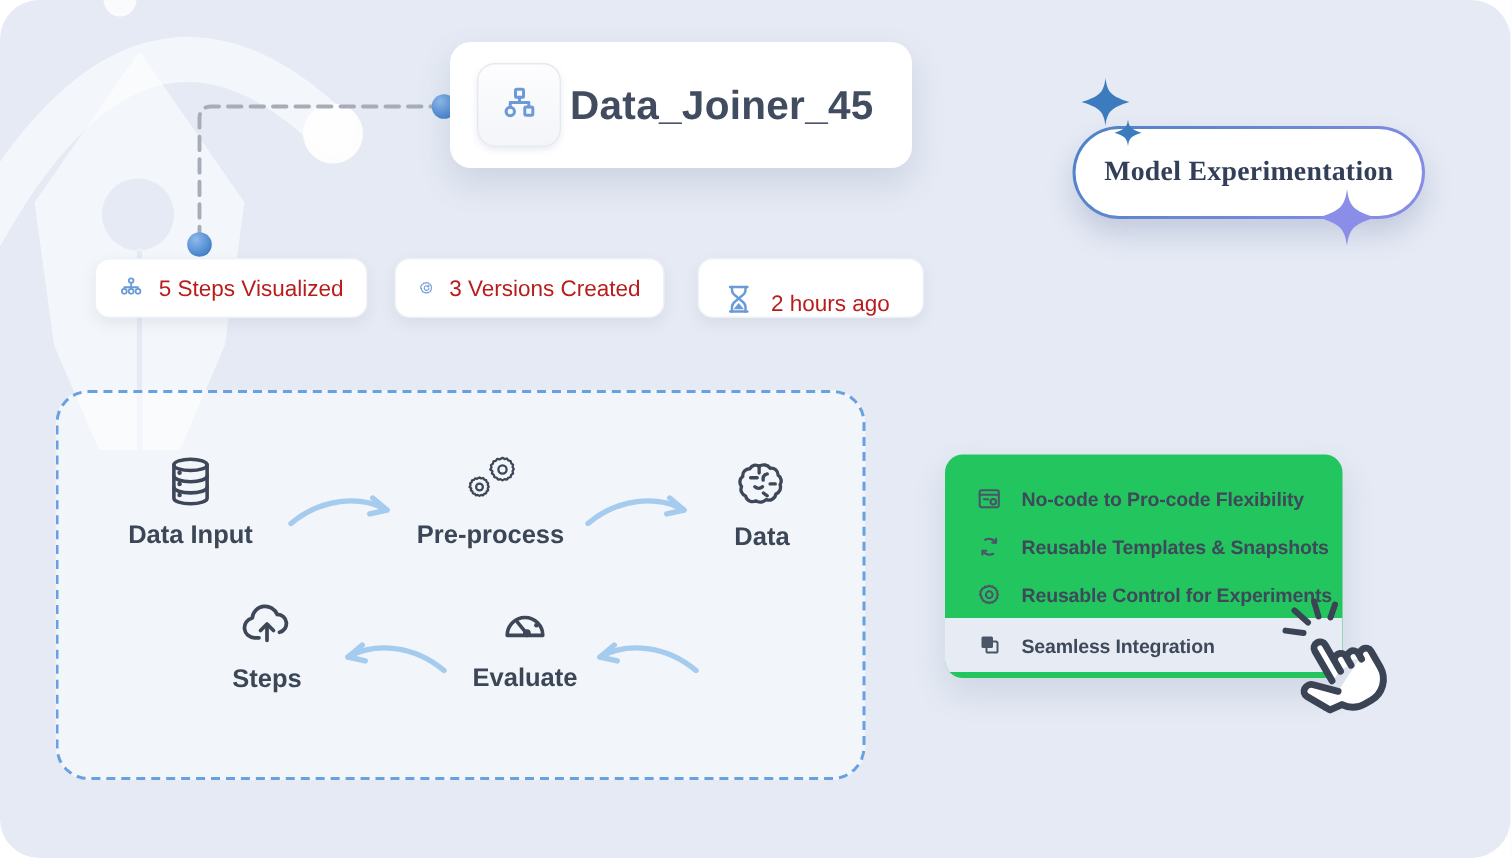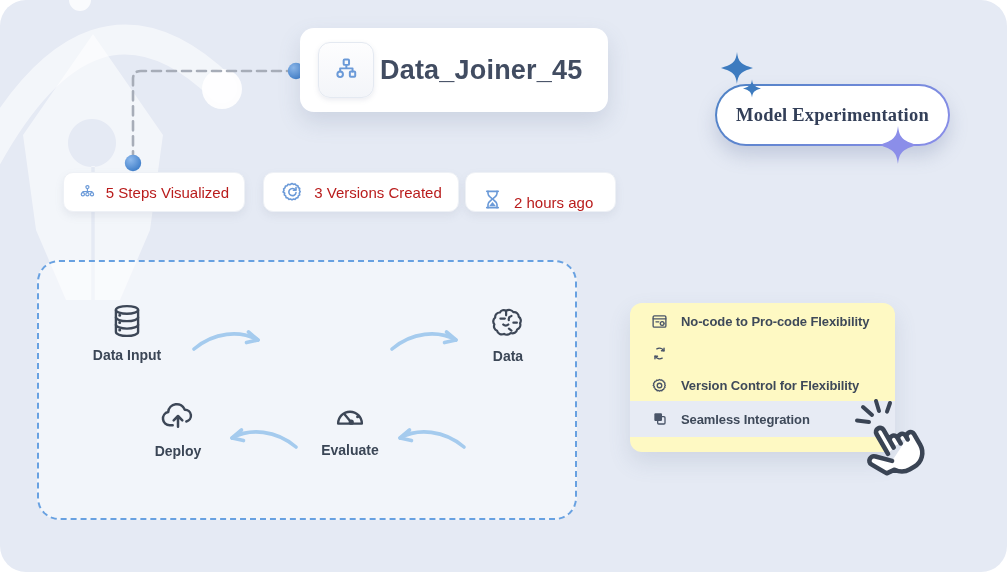--- a/index.html
+++ b/index.html
@@ -23,25 +23,25 @@
   .pill-wrap{left:715px;top:84px;width:235px;height:62px;border-radius:31px;
     background:linear-gradient(135deg,#4d82c4,#8b8ee9);padding:2px;box-sizing:border-box;
     box-shadow:0 10px 18px rgba(110,125,165,.28);}
   .pill-inner{width:100%;height:100%;border-radius:29px;background:#fff;display:flex;align-items:center;justify-content:center;}
   .pill-inner span{font-family:"Liberation Serif",serif;font-weight:700;font-size:18.5px;color:#333f58;letter-spacing:.2px;}
 
   
   .pipe-box{left:37px;top:260px;width:540px;height:260px;border:2px dashed #68a1e1;border-radius:22px;
     background:rgba(255,255,255,.5);box-sizing:border-box;}
   .step{display:flex;flex-direction:column;align-items:center;gap:7px;}
-  .step .lbl{font-size:14px;font-weight:700;color:#3b4656;white-space:nowrap;}
-
-  
-  .feat-card{left:630px;top:303px;width:265px;height:149px;background:#fef9c3;border-radius:12px;
-    box-shadow:0 10px 22px rgba(96,112,144,.16);padding-top:2px;box-sizing:border-box;overflow:hidden;}
+  .step .lbl{font-size:17px;font-weight:700;color:#3b4656;white-space:nowrap;}
+
+  
+  .feat-card{left:630px;top:303px;width:265px;height:149px;background:#22c55e;border-radius:12px;
+    box-shadow:0 10px 22px rgba(96,112,144,.16);padding-top:13px;box-sizing:border-box;overflow:hidden;}
   .feat-row{height:32px;display:flex;align-items:center;gap:13px;padding-left:21px;}
   .feat-row.hl{height:36px;background:#e7ebf4;}
   .feat-row span{font-size:13px;font-weight:600;color:#3e4959;letter-spacing:-.1px;white-space:nowrap;}
   .feat-ic{width:17px;height:17px;flex:0 0 17px;display:flex;align-items:center;justify-content:center;}
 </style>
 </head>
 <body>
 
 <div class="stage">
 
@@ -82,21 +82,21 @@
     <svg width="24" height="24" viewBox="0 0 24 24" fill="none" stroke="#6b9ad8" stroke-width="1.7" stroke-linecap="round" stroke-linejoin="round">
       <circle cx="12" cy="5" r="2.2"></circle>
       <path d="M12 7.2 V12.6 M5.5 12.8 V11.3 H18.5 V12.8"></path>
       <circle cx="5.5" cy="15.2" r="2.3"></circle>
         <circle cx="12" cy="15.2" r="2.3"></circle>
         <circle cx="18.5" cy="15.2" r="2.3"></circle>
     </svg>
     <span>5 Steps Visualized</span>
   </div>
 
-  <div class="abs badge" style="left:263px;width:196px;justify-content:center;">
+  <div class="abs badge" style="left:263px;width:180px;justify-content:center;">
     <svg width="24" height="24" viewBox="0 0 24 24" fill="none" stroke="#6b9ad8" stroke-width="1.6" stroke-linecap="round" stroke-linejoin="round">
       <path d="M12 3.5l1.5.9 1.7-.4 1 1.4 1.7.4.4 1.7 1.4 1-.4 1.7.9 1.5-.9 1.5.4 1.7-1.4 1-.4 1.7-1.7.4-1 1.4-1.7-.4-1.5.9-1.5-.9-1.7.4-1-1.4-1.7-.4-.4-1.7-1.4-1 .4-1.7L3.1 12l.9-1.5-.4-1.7 1.4-1 .4-1.7 1.7-.4 1-1.4 1.7.4z"></path>
       <path d="M15.4 10a3.6 3.6 0 1 0 .6 2.6"></path>
       <path d="M16 7.6 v2.6 h-2.6"></path>
     </svg>
     <span>3 Versions Created</span>
   </div>
 
   <div class="abs badge" style="left:465px;width:151px;align-items:flex-end;">
     <svg width="23" height="23" viewBox="0 0 24 24" fill="none" stroke="#6b9ad8" stroke-width="1.7" stroke-linecap="round" stroke-linejoin="round">
@@ -127,35 +127,48 @@
   <div class="abs step" style="left:77px;top:302px;width:100px">
     <svg width="38" height="38" viewBox="0 0 24 24" fill="none" stroke="#3d4757" stroke-width="1.5" stroke-linecap="round" stroke-linejoin="round">
       <ellipse cx="12" cy="5" rx="7" ry="2.4"></ellipse>
       <path d="M5 5v14c0 1.3 3.1 2.4 7 2.4s7-1.1 7-2.4V5"></path>
       <path d="M5 9.7c0 1.3 3.1 2.4 7 2.4s7-1.1 7-2.4M5 14.4c0 1.3 3.1 2.4 7 2.4s7-1.1 7-2.4"></path>
       <path d="M7.4 8.3h.01M7.4 13h.01M7.4 17.7h.01" stroke-width="1.9"></path>
     </svg>
     <div class="lbl">Data Input</div>
   </div>
 
+  <div class="abs step" style="left:267px;top:300px;width:120px">
+    <svg width="40" height="40" viewBox="0 0 24 24" fill="none" stroke="#3d4757" stroke-width="1.5" stroke-linecap="round" stroke-linejoin="round">
+      <g transform="translate(10.2,1.2) scale(0.55)">
+        <path vector-effect="non-scaling-stroke" d="M12 3.5l1.5.9 1.7-.4 1 1.4 1.7.4.4 1.7 1.4 1-.4 1.7.9 1.5-.9 1.5.4 1.7-1.4 1-.4 1.7-1.7.4-1 1.4-1.7-.4-1.5.9-1.5-.9-1.7.4-1-1.4-1.7-.4-.4-1.7-1.4-1 .4-1.7L3.1 12l.9-1.5-.4-1.7 1.4-1 .4-1.7 1.7-.4 1-1.4 1.7.4z"></path>
+        <circle vector-effect="non-scaling-stroke" cx="12" cy="12" r="3"></circle>
+      </g>
+      <g transform="translate(2.2,9.4) scale(0.45)">
+        <path vector-effect="non-scaling-stroke" d="M12 3.5l1.5.9 1.7-.4 1 1.4 1.7.4.4 1.7 1.4 1-.4 1.7.9 1.5-.9 1.5.4 1.7-1.4 1-.4 1.7-1.7.4-1 1.4-1.7-.4-1.5.9-1.5-.9-1.7.4-1-1.4-1.7-.4-.4-1.7-1.4-1 .4-1.7L3.1 12l.9-1.5-.4-1.7 1.4-1 .4-1.7 1.7-.4 1-1.4 1.7.4z"></path>
+        <circle vector-effect="non-scaling-stroke" cx="12" cy="12" r="3"></circle>
+      </g>
+    </svg>
+    <div class="lbl">Pre-process</div>
+  </div>
 
   <div class="abs step" style="left:458px;top:303px;width:100px">
     <svg width="38" height="38" viewBox="0 0 24 24" fill="none" stroke="#3d4757" stroke-width="1.4" stroke-linecap="round" stroke-linejoin="round">
       <path d="M9.5 19.5c-1.8.9-4-.1-4.4-2-1.6-.6-2.4-2.4-1.7-4-1.1-1.3-.9-3.3.5-4.3-.2-1.8 1.2-3.3 3-3.2C7.6 4.6 9.4 4 10.8 5c1.5-1.1 3.6-.7 4.6.8 1.8-.3 3.4 1.1 3.4 2.9 1.3.9 1.7 2.7.8 4 .6 1.6-.2 3.4-1.8 4-.3 1.9-2.3 3-4.1 2.3-1.1 1.2-3.1 1.4-4.2.5z"></path>
       <path d="M10.8 5.2v2.6M7.2 9.8h2.8M14.2 8.2c-1.2.3-1.9 1.3-1.7 2.6M9 13.6c.9.9 2.3.9 3.2 0M15.4 12.4h2.2M12.6 16.2l1.6 1.2"></path>
     </svg>
     <div class="lbl">Data</div>
   </div>
 
   <div class="abs step" style="left:128px;top:396px;width:100px">
     <svg width="40" height="40" viewBox="0 0 24 24" fill="none" stroke="#3d4757" stroke-width="1.5" stroke-linecap="round" stroke-linejoin="round">
       <path d="M8.8 17.5H7a4 4 0 0 1-.9-7.9 5.2 5.2 0 0 1 10-1.4 3.6 3.6 0 0 1 .9 7.1"></path>
       <path d="M12 18.5v-6.2M9.4 14.6 12 12l2.6 2.6"></path>
     </svg>
-    <div class="lbl">Deploy</div>
+    <div class="lbl">Steps</div>
   </div>
 
   <div class="abs step" style="left:290px;top:397px;width:120px">
     <svg width="38" height="38" viewBox="0 0 24 24" fill="none" stroke="#3d4757" stroke-width="1.5" stroke-linecap="round" stroke-linejoin="round">
       <path d="M4.5 16.8a7.5 7.5 0 1 1 15 0z"></path>
       <path d="M12.6 15.8 8.8 11.2"></path>
       <circle cx="12.8" cy="15.9" r="0.9" fill="#3d4757"></circle>
       <path d="M16.8 12.5h.01" stroke-width="1.9"></path>
     </svg>
     <div class="lbl">Evaluate</div>
@@ -190,29 +203,30 @@
       </span>
       <span>No-code to Pro-code Flexibility</span>
     </div>
     <div class="feat-row">
       <span class="feat-ic">
         <svg width="17" height="17" viewBox="0 0 24 24" fill="none" stroke="#4a5568" stroke-width="2" stroke-linecap="round" stroke-linejoin="round">
           <path d="M8.2 5.4a7.6 7.6 0 0 1 10 2.8M15.8 18.6a7.6 7.6 0 0 1-10-2.8"></path>
           <path d="M18.4 4.6v3.6h-3.6M5.6 19.4v-3.6h3.6"></path>
         </svg>
       </span>
+      <span>Reusable Templates &amp; Snapshots</span>
     </div>
     <div class="feat-row">
       <span class="feat-ic">
         <svg width="17" height="17" viewBox="0 0 24 24" fill="none" stroke="#4a5568" stroke-width="1.9" stroke-linecap="round" stroke-linejoin="round">
           <path d="M12 3.5l1.5.9 1.7-.4 1 1.4 1.7.4.4 1.7 1.4 1-.4 1.7.9 1.5-.9 1.5.4 1.7-1.4 1-.4 1.7-1.7.4-1 1.4-1.7-.4-1.5.9-1.5-.9-1.7.4-1-1.4-1.7-.4-.4-1.7-1.4-1 .4-1.7L3.1 12l.9-1.5-.4-1.7 1.4-1 .4-1.7 1.7-.4 1-1.4 1.7.4z"></path>
           <circle cx="12" cy="12" r="3.2"></circle>
         </svg>
       </span>
-      <span>Version Control for Flexibility</span>
+      <span>Reusable Control for Experiments</span>
     </div>
     <div class="feat-row hl">
       <span class="feat-ic">
         <svg width="16" height="16" viewBox="0 0 24 24">
           <rect x="8.5" y="8.5" width="11" height="11" rx="1.6" fill="none" stroke="#4a5568" stroke-width="2"></rect>
           <rect x="3.5" y="3.5" width="11.5" height="11.5" rx="1.6" fill="#4a5568"></rect>
         </svg>
       </span>
       <span>Seamless Integration</span>
     </div>

